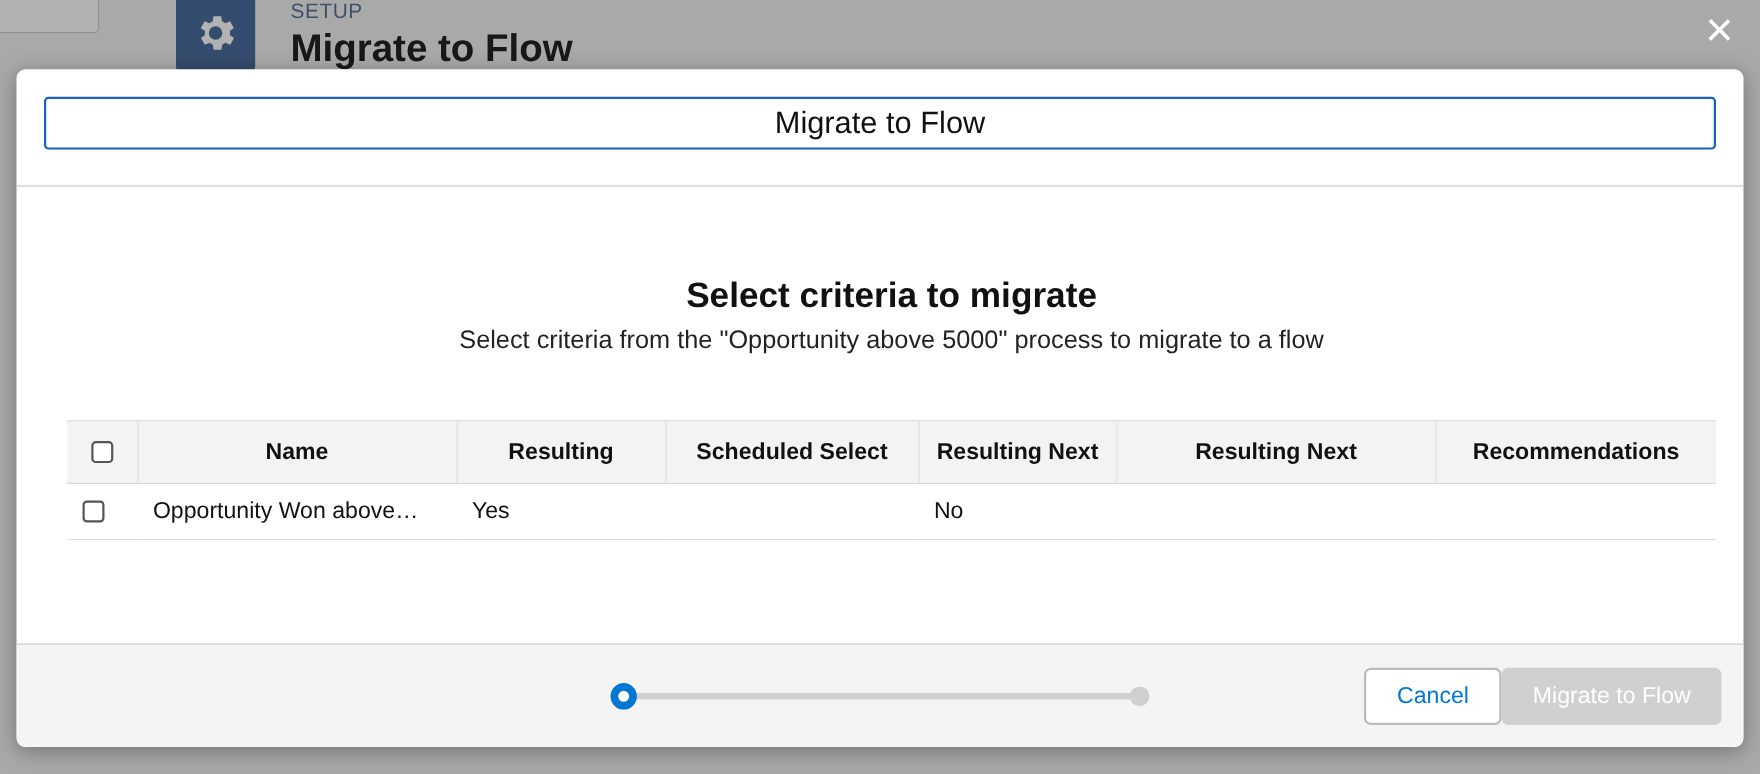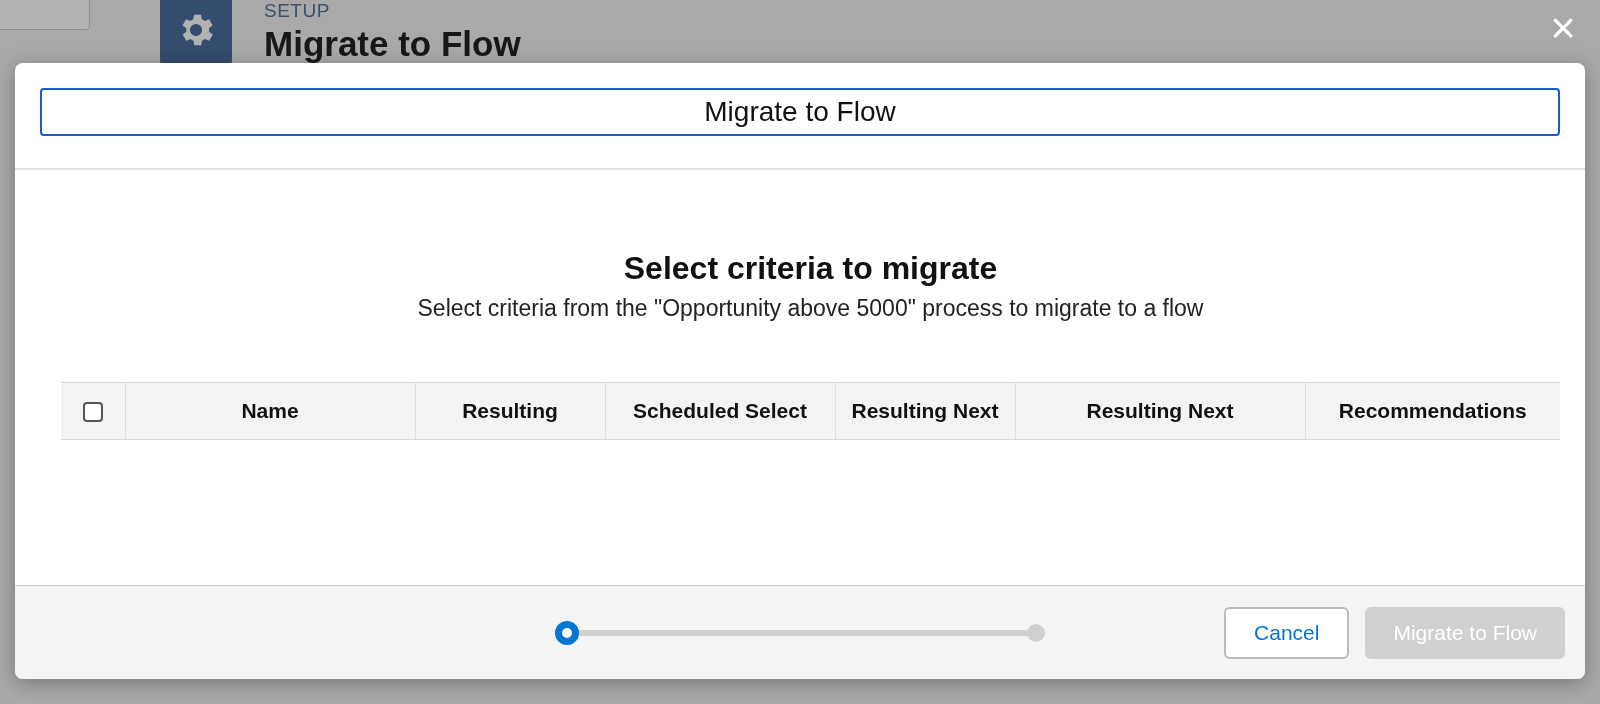--- a/index.html
+++ b/index.html
@@ -213,21 +213,20 @@
     .progress-dot {
       width: 18px;
       height: 18px;
       background: #d0d0d0;
       border-radius: 50%;
       margin-left: -3px;
     }
     .footer-buttons {
       margin-left: auto;
       display: flex;
-      gap: 16px;
     }
     .btn {
       height: 52px;
       padding: 0 28px;
       font-size: 21px;
       border-radius: 6px;
       cursor: pointer;
       display: flex;
       align-items: center;
     }
@@ -283,20 +282,29 @@
           <th><span class="checkbox"></span></th>
           <th>Name</th>
           <th>Resulting</th>
           <th>Scheduled Select</th>
           <th>Resulting Next</th>
           <th>Resulting Next</th>
           <th>Recommendations</th>
         </tr>
       </thead>
       <tbody>
+        <tr>
+          <td><span class="checkbox"></span></td>
+          <td>Opportunity Won above…</td>
+          <td>Yes</td>
+          <td></td>
+          <td>No</td>
+          <td></td>
+          <td></td>
+        </tr>
       </tbody>
     </table>
   </div>
 
   <div class="modal-footer">
     <div class="progress-wrap">
       <div class="progress-dot-active"></div>
       <div class="progress-line"></div>
       <div class="progress-dot"></div>
     </div>

